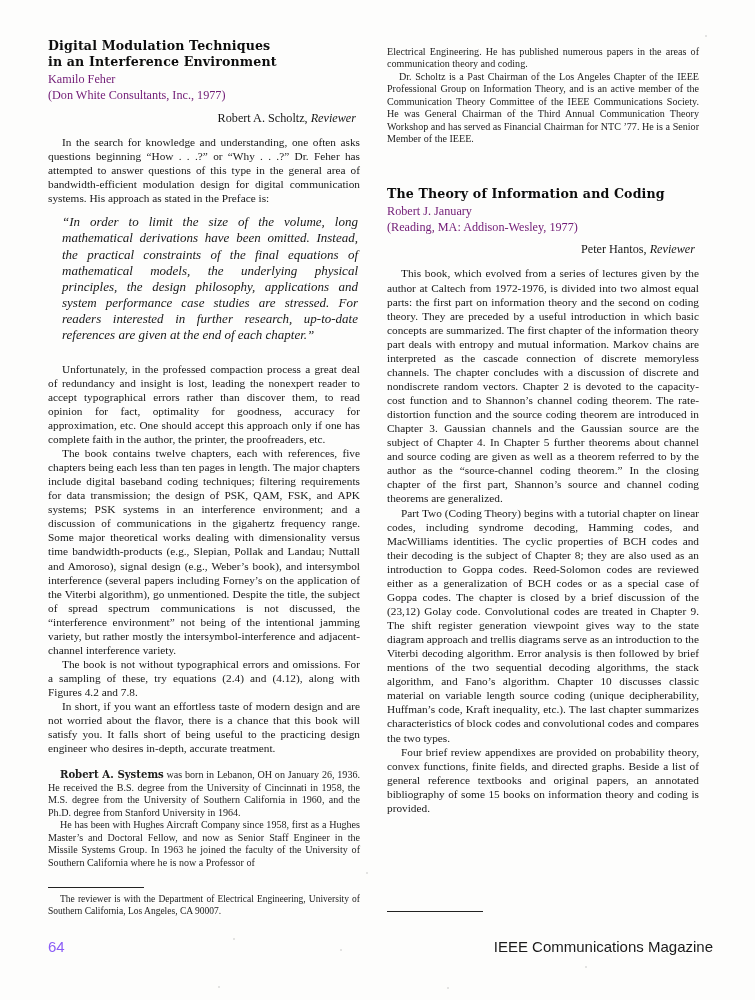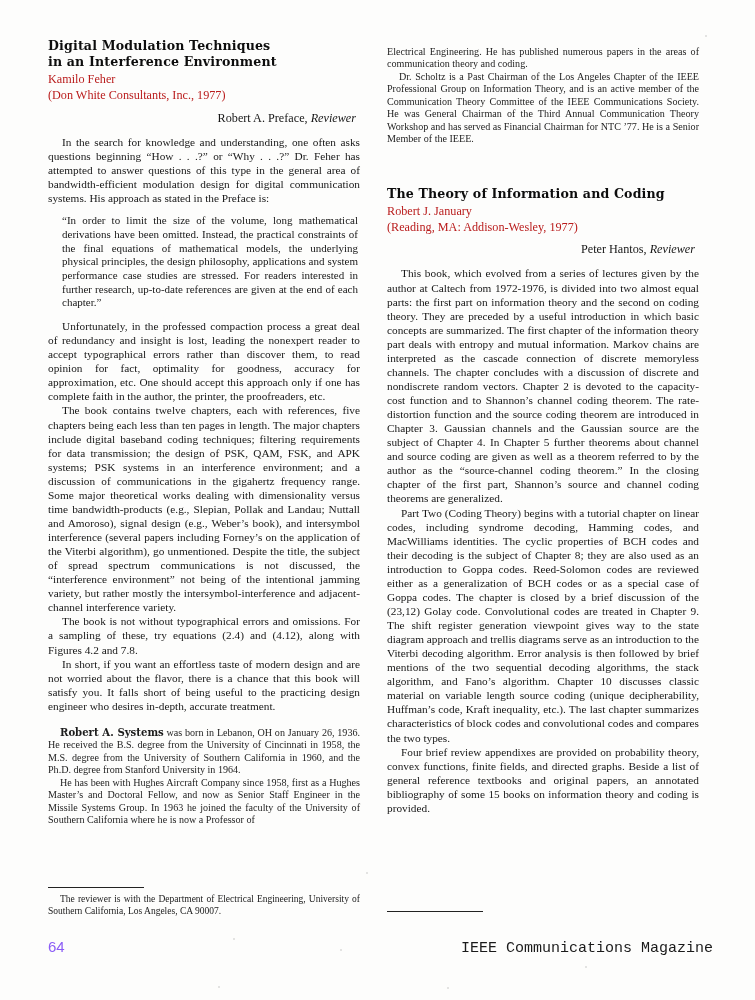--- a/index.html
+++ b/index.html
@@ -51,21 +51,21 @@
     line-height: 1.28;
     margin: 0 0 2px 0;
     letter-spacing: 0.15px;
     color: #0d0d0d;
   }
   .book-author,
   .book-pub {
     font-size: 12.2px;
     line-height: 1.30;
     margin: 0;
-    color: #b91c1c;
+    color: #701a75;
   }
   .reviewer-line {
     text-align: right;
     font-size: 12.2px;
     margin: 7px 0 0 0;
     padding-right: 4px;
   }
   .reviewer-line .role {
     font-style: italic;
   }
@@ -78,28 +78,29 @@
     margin: 0;
     text-indent: 14px;
     hyphens: none;
     color: #171717;
   }
   p.body.first { margin-top: 9px; }
   p.body.cont  { text-indent: 14px; }
 
   
   .quote {
-    font-size: 11px;
+    font-size: 13px;
     line-height: 1.245;
     text-align: justify;
-    margin: 9px 0 9px 0;
+    margin: 9px 0 18px 0;
     padding-left: 14px;
     padding-right: 2px;
     text-indent: 0;
     color: #171717;
+    font-style: italic;
   }
 
   
   .bio {
     font-size: 10.1px;
     line-height: 1.235;
     text-align: justify;
     margin: 14px 0 0 0;
     text-indent: 12px;
     color: #1d1d1d;
@@ -145,21 +146,21 @@
     display: flex;
     justify-content: space-between;
     align-items: baseline;
   }
   .page-number {
     font-family: "Liberation Sans", "DejaVu Sans", sans-serif;
     font-size: 15px;
     color: #8b5cf6;
   }
   .magazine-name {
-    font-family: Liberation Mono, monospace;
+    font-family: Liberation Sans, sans-serif;
     font-size: 15px;
     color: #1a1a1a;
   }
 
   
   .speck {
     position: absolute;
     background: #bdbdbd;
     border-radius: 50%;
     width: 2px;
@@ -178,21 +179,21 @@
     <div class="col col-left">
 
       <div>
         <h1 class="book-title">
           <span>Digital Modulation Techniques</span><br>
           <span>in an Interference Environment</span>
         </h1>
         <p class="book-author">Kamilo Feher</p>
         <p class="book-pub">(Don White Consultants, Inc., 1977)</p>
         <p class="reviewer-line">
-          <span>Robert A. Preface,</span>
+          <span>Robert A. Scholtz,</span>
           <span class="role">Reviewer</span>
         </p>
 
         <p class="body first">In the search for knowledge and understanding, one often asks questions beginning “How . . .?” or “Why . . .?” Dr. Feher has attempted to answer questions of this type in the general area of bandwidth-efficient modulation design for digital communication systems. His approach as stated in the Preface is:</p>
 
         <div class="quote">“In order to limit the size of the volume, long mathematical derivations have been omitted. Instead, the practical constraints of the final equations of mathematical models, the underlying physical principles, the design philosophy, applications and system performance case studies are stressed. For readers interested in further research, up-to-date references are given at the end of each chapter.”</div>
 
         <p class="body cont">Unfortunately, in the professed compaction process a great deal of redundancy and insight is lost, leading the nonexpert reader to accept typographical errors rather than discover them, to read opinion for fact, optimality for goodness, accuracy for approximation, etc. One should accept this approach only if one has complete faith in the author, the printer, the proofreaders, etc.</p>
         <p class="body cont">The book contains twelve chapters, each with references, five chapters being each less than ten pages in length. The major chapters include digital baseband coding techniques; filtering requirements for data transmission; the design of PSK, QAM, FSK, and APK systems; PSK systems in an interference environment; and a discussion of communications in the gigahertz frequency range. Some major theoretical works dealing with dimensionality versus time bandwidth-products (e.g., Slepian, Pollak and Landau; Nuttall and Amoroso), signal design (e.g., Weber’s book), and intersymbol interference (several papers including Forney’s on the application of the Viterbi algorithm), go unmentioned. Despite the title, the subject of spread spectrum communications is not discussed, the “interference environment” not being of the intentional jamming variety, but rather mostly the intersymbol-interference and adjacent-channel interference variety.</p>
         <p class="body cont">The book is not without typographical errors and omissions. For a sampling of these, try equations (2.4) and (4.12), along with Figures 4.2 and 7.8.</p>

